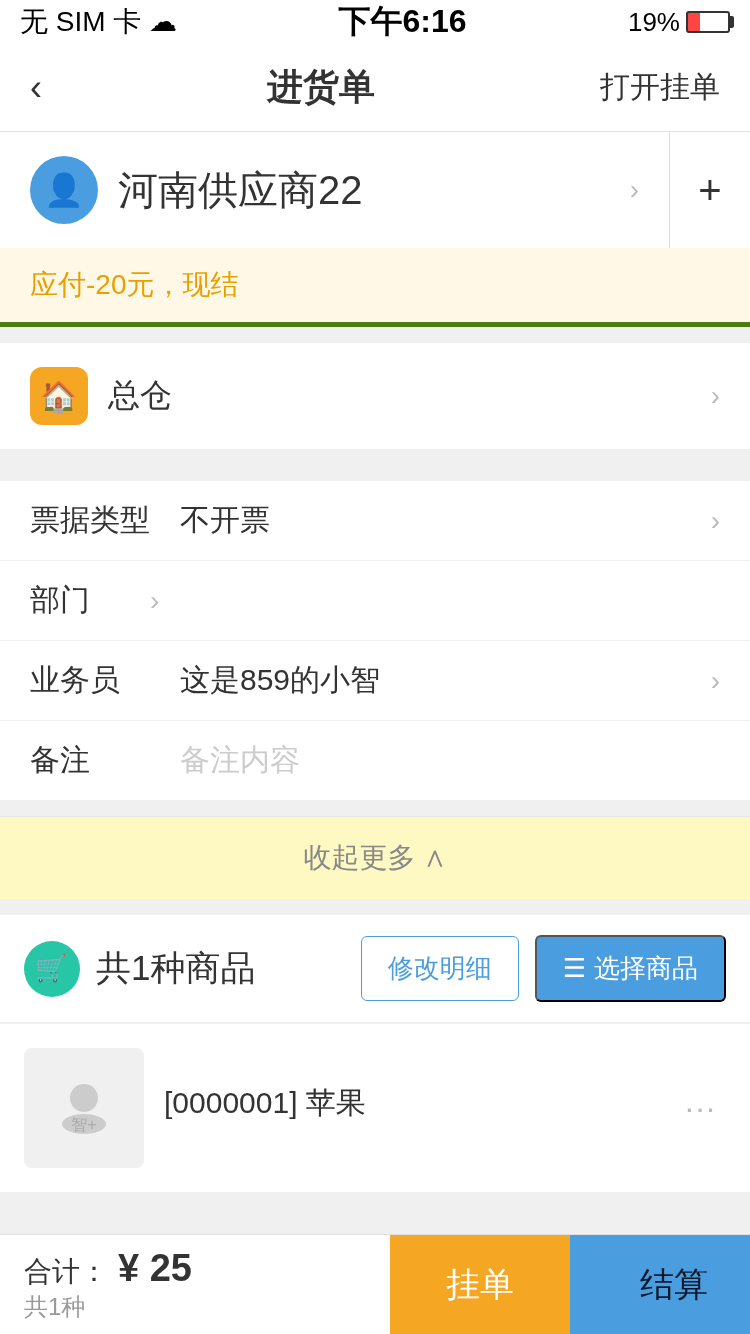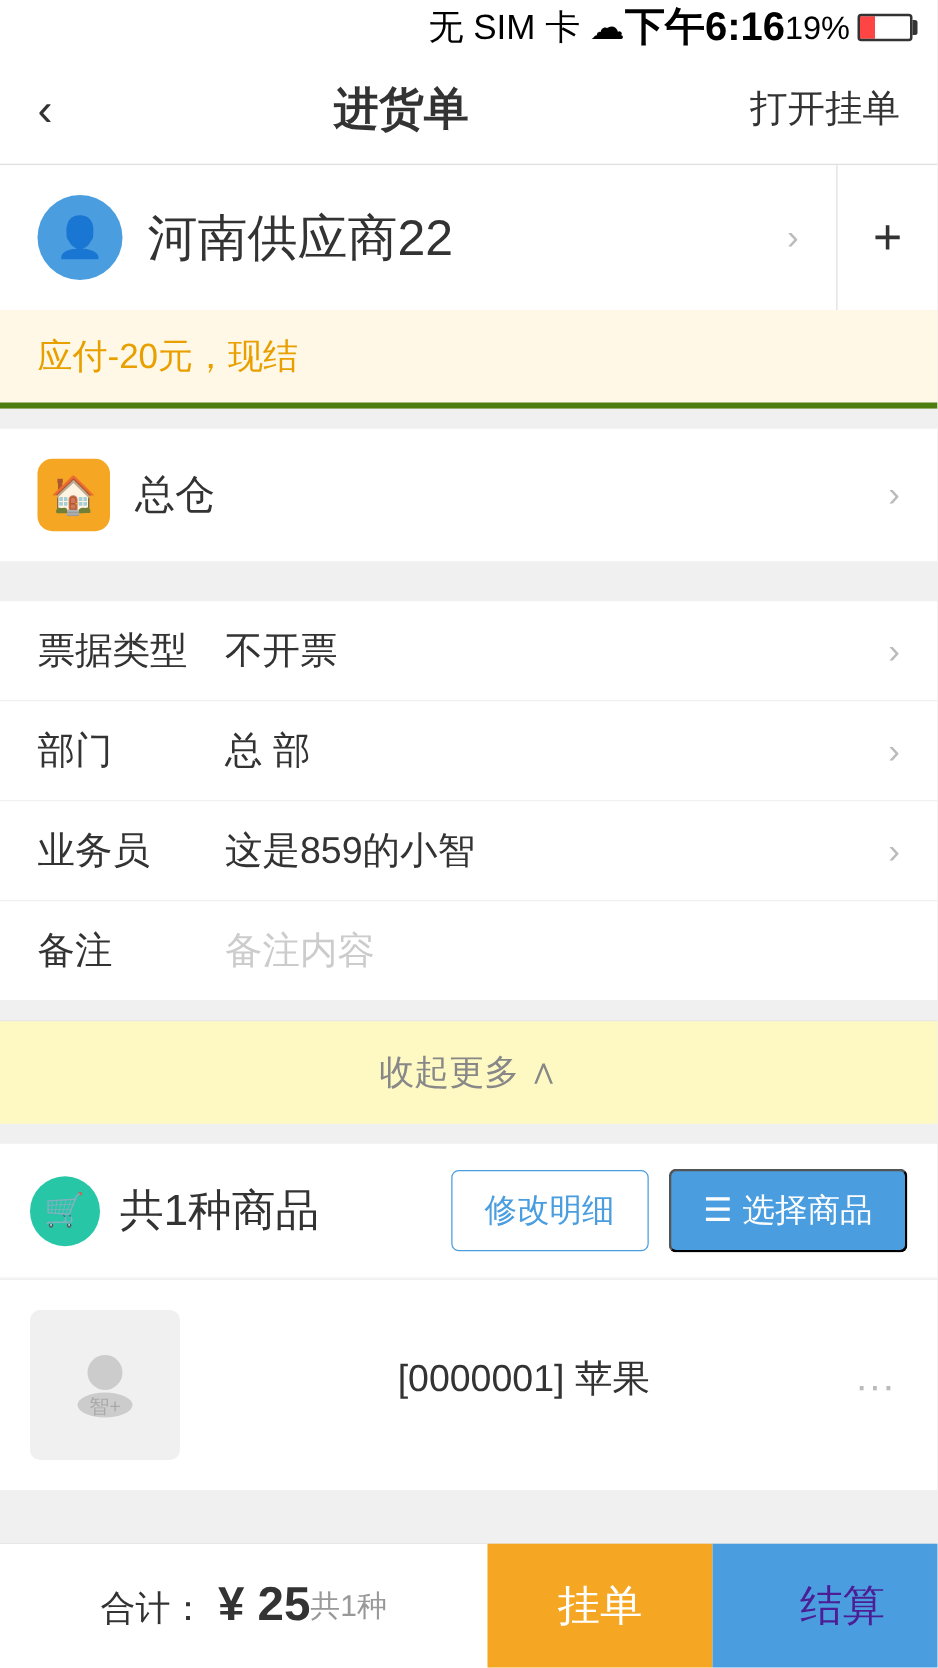--- a/index.html
+++ b/index.html
@@ -12,21 +12,21 @@
       position: relative;
       overflow-x: hidden;
     }
 
     
     .status-bar {
       height: 44px;
       background: #fff;
       display: flex;
       align-items: center;
-      justify-content: flex-end;
+      justify-content: space-between;
       padding: 0 20px;
       font-size: 28px;
       font-weight: 500;
     }
     .status-left { font-size: 28px; }
     .status-center { font-size: 32px; font-weight: 600; }
     .status-right { font-size: 26px; display: flex; align-items: center; gap: 6px; }
     .battery {
       display: inline-block;
       width: 44px;
@@ -273,21 +273,21 @@
       height: 120px;
       background: #f0f0f0;
       border-radius: 8px;
       display: flex;
       align-items: center;
       justify-content: center;
       margin-right: 20px;
       flex-shrink: 0;
     }
     .product-thumb svg { width: 60px; height: 60px; opacity: 0.5; }
-    .product-info { flex: 1; text-align: center; }
+    .product-info { flex: 1; }
     .product-name {
       font-size: 30px;
       color: #333;
       margin-bottom: 10px;
     }
     .product-price {
       font-size: 28px;
       color: #333;
     }
     .product-price .highlight { color: #4a9ee0; }
@@ -306,24 +306,23 @@
       width: 750px;
       height: 100px;
       display: flex;
       align-items: stretch;
       background: #fff;
       border-top: 1px solid #e0e0e0;
     }
     .total-section {
       flex: 1;
       display: flex;
-      flex-direction: row;
+      flex-direction: column;
       justify-content: center;
       padding: 0 24px;
-      align-items: center;
     }
     .total-row {
       display: flex;
       align-items: baseline;
       gap: 10px;
     }
     .total-label { font-size: 28px; color: #333; }
     .total-amount { font-size: 38px; font-weight: 600; color: #333; }
     .total-sub { font-size: 24px; color: #999; }
     .btn-handsign {
@@ -333,21 +332,21 @@
       font-size: 34px;
       font-weight: 500;
       display: flex;
       align-items: center;
       justify-content: center;
       cursor: pointer;
     }
     .btn-checkout {
       width: 180px;
       background: #4a9ee0;
-      color: #4c1d95;
+      color: #0f172a;
       font-size: 34px;
       font-weight: 500;
       display: flex;
       align-items: center;
       justify-content: center;
       cursor: pointer;
       padding-left: 28px;
     }
 
     
@@ -403,21 +402,20 @@
   <div class="form-section">
 
     <div class="form-row">
       <span class="form-label">票据类型</span>
       <span class="form-value">不开票</span>
       <span class="chevron">›</span>
     </div>
 
     <div class="form-row">
       <span class="form-label">部门</span>
-      <span class="form-value">总 部</span>
       <span class="chevron">›</span>
     </div>
 
     <div class="form-row">
       <span class="form-label">业务员</span>
       <span class="form-value">这是859的小智</span>
       <span class="chevron">›</span>
     </div>
 
     <div class="form-row">

